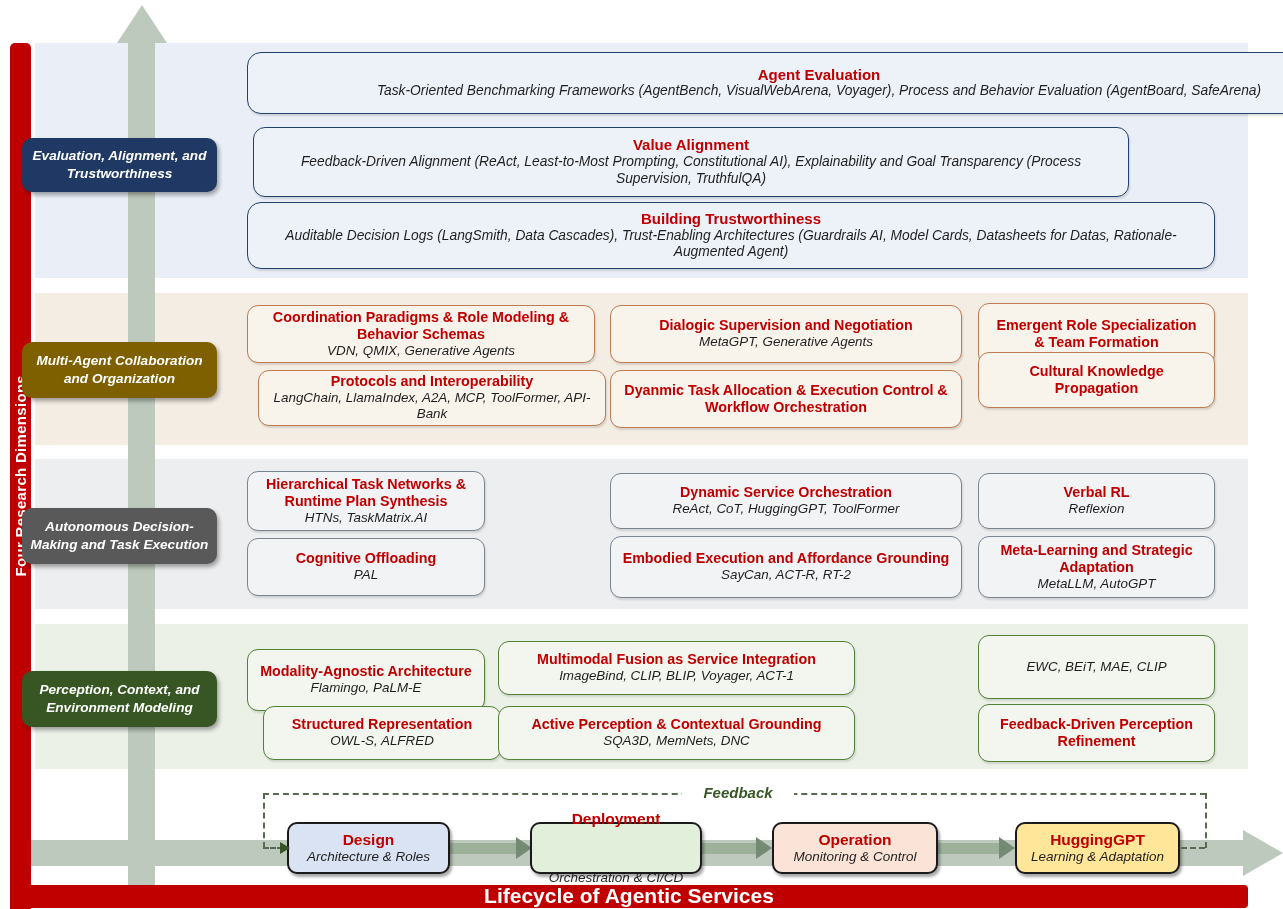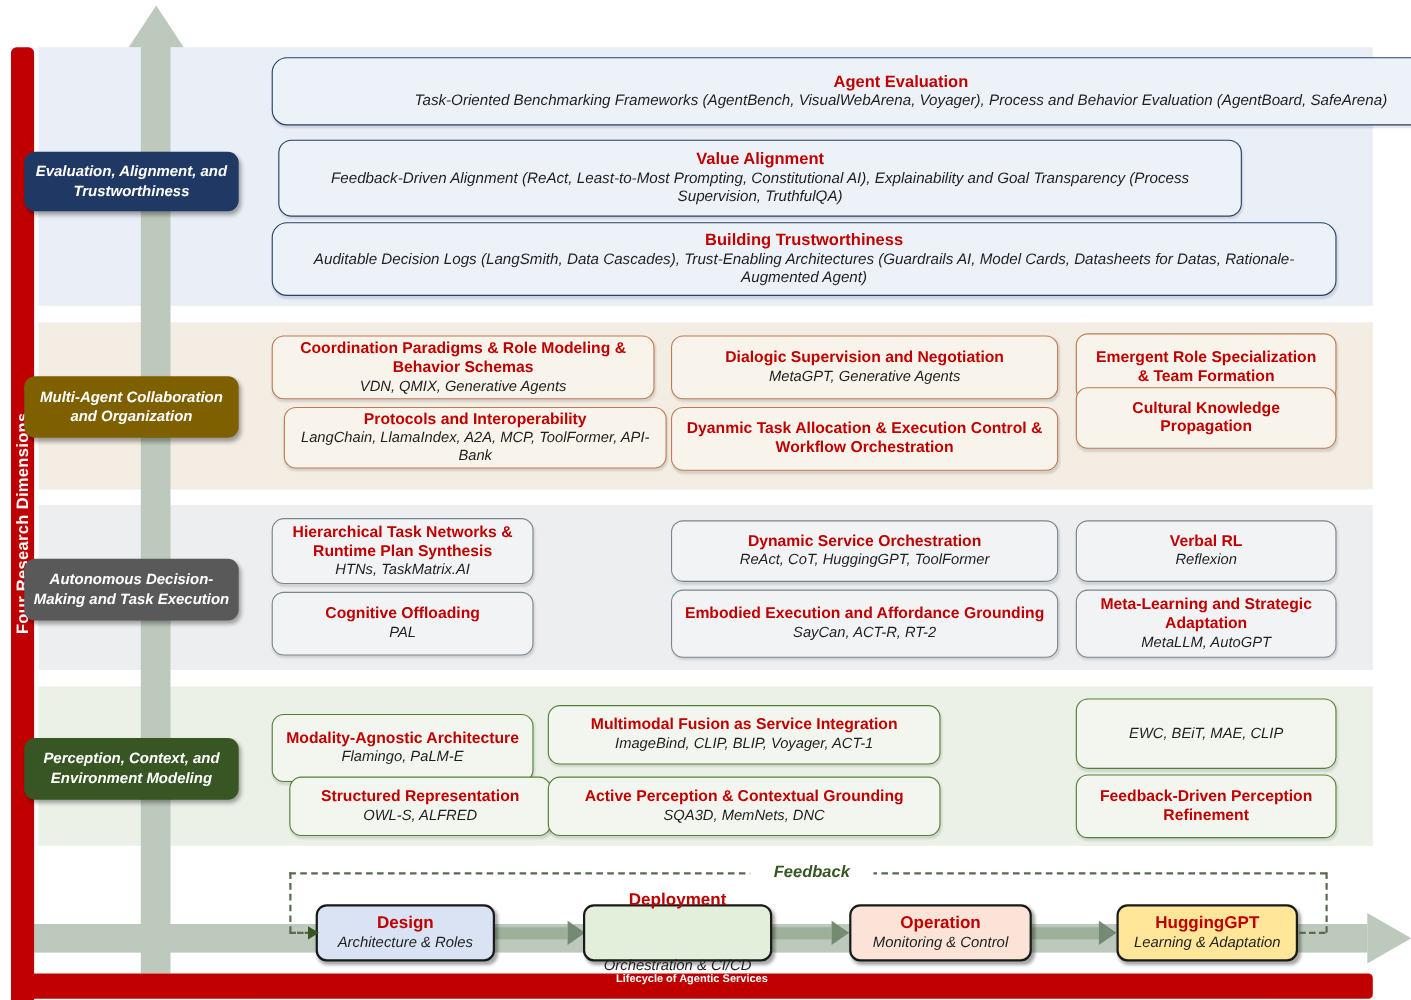--- a/index.html
+++ b/index.html
@@ -20,21 +20,21 @@
   .haxis{position:absolute;left:30px;top:840px;width:1213px;height:26px;background:#BDC9BC;z-index:2;}
   .haxis-head{position:absolute;left:1243px;top:830px;width:0;height:0;z-index:2;
       border-top:23px solid transparent;border-bottom:23px solid transparent;border-left:40px solid #BDC9BC;}
 
   
   .vbar{position:absolute;left:10px;top:43px;width:21px;height:866px;background:#C00000;border-radius:5px 5px 0 0;
         z-index:3;display:flex;align-items:center;justify-content:center;}
   .vbar span{writing-mode:vertical-rl;transform:rotate(180deg);color:#fff;font-weight:bold;font-size:15px;
         letter-spacing:.3px;white-space:nowrap;}
   .hbar{position:absolute;left:10px;top:885px;width:1238px;height:23px;background:#C00000;border-radius:4px;
-        z-index:4;display:flex;align-items:flex-start;justify-content:center;color:#fff;font-weight:bold;font-size:10px;}
+        z-index:4;display:flex;align-items:flex-end;justify-content:center;color:#fff;font-weight:bold;font-size:21px;}
 
   
   .dim{position:absolute;left:22px;width:195px;z-index:4;border-radius:10px;color:#fff;font-weight:bold;
        font-style:italic;font-size:13.6px;line-height:1.3;display:flex;align-items:center;justify-content:center;
        text-align:center;padding:4px 8px;box-sizing:border-box;box-shadow:2px 3px 4px rgba(0,0,0,.35);}
 
   
   .box{position:absolute;z-index:4;border-radius:11px;display:flex;flex-direction:column;justify-content:center;
        align-items:center;text-align:center;padding:3px 11px;box-sizing:border-box;
        box-shadow:1px 2px 2px rgba(0,0,0,.12);}

